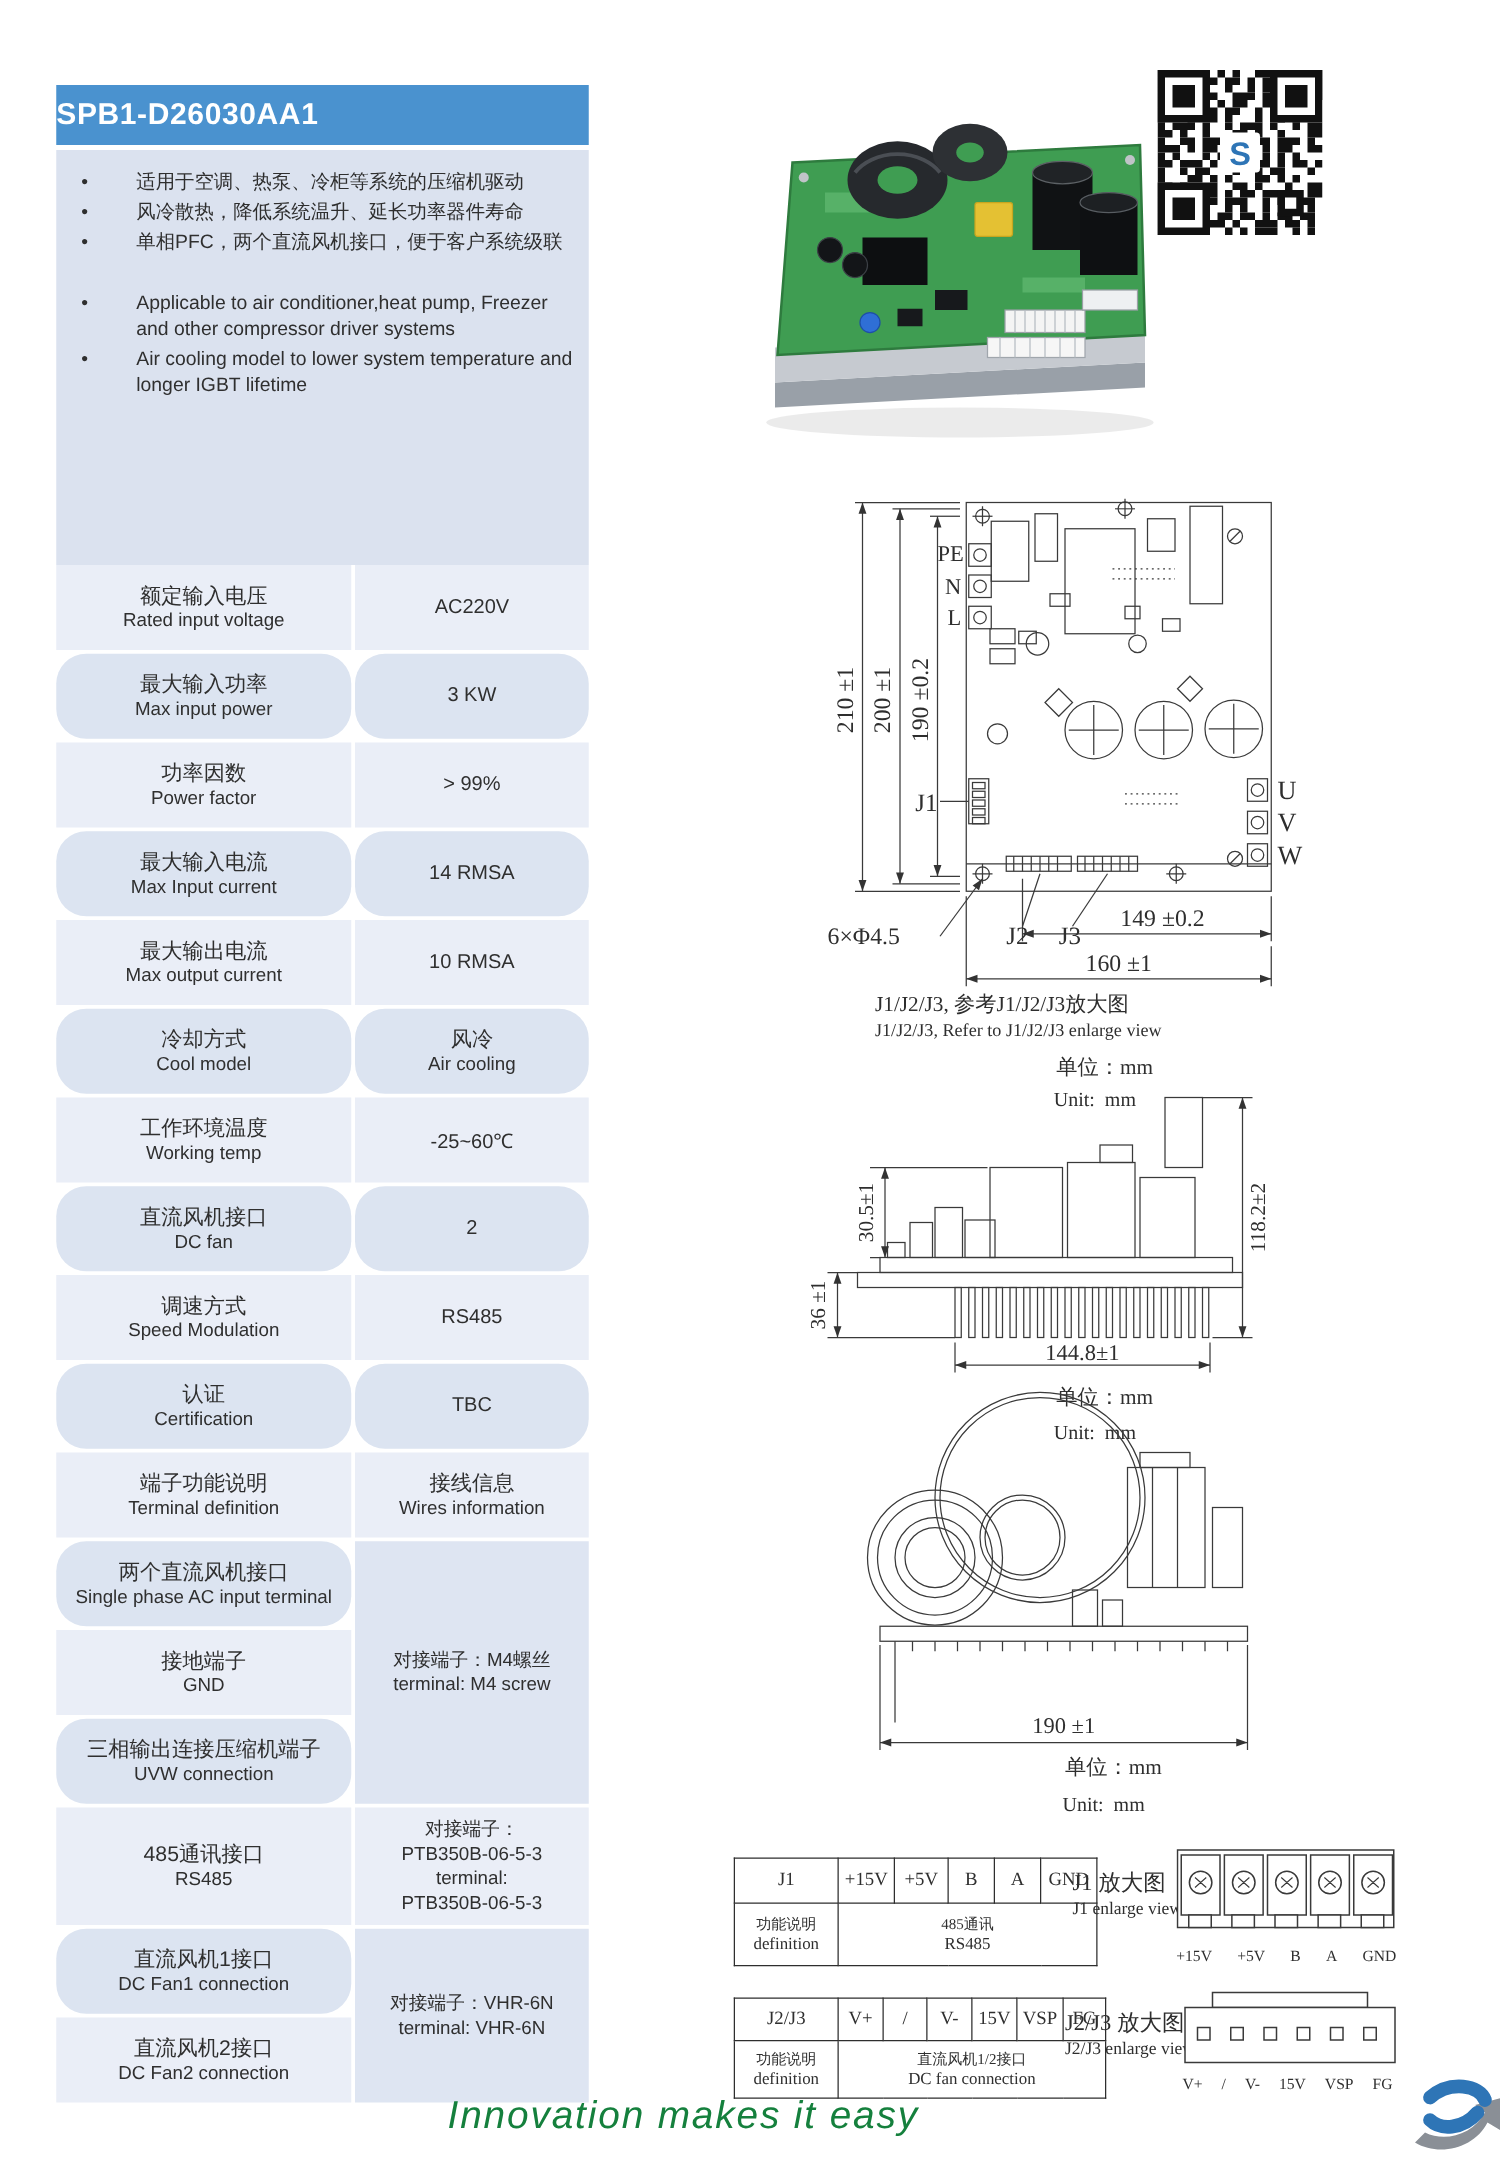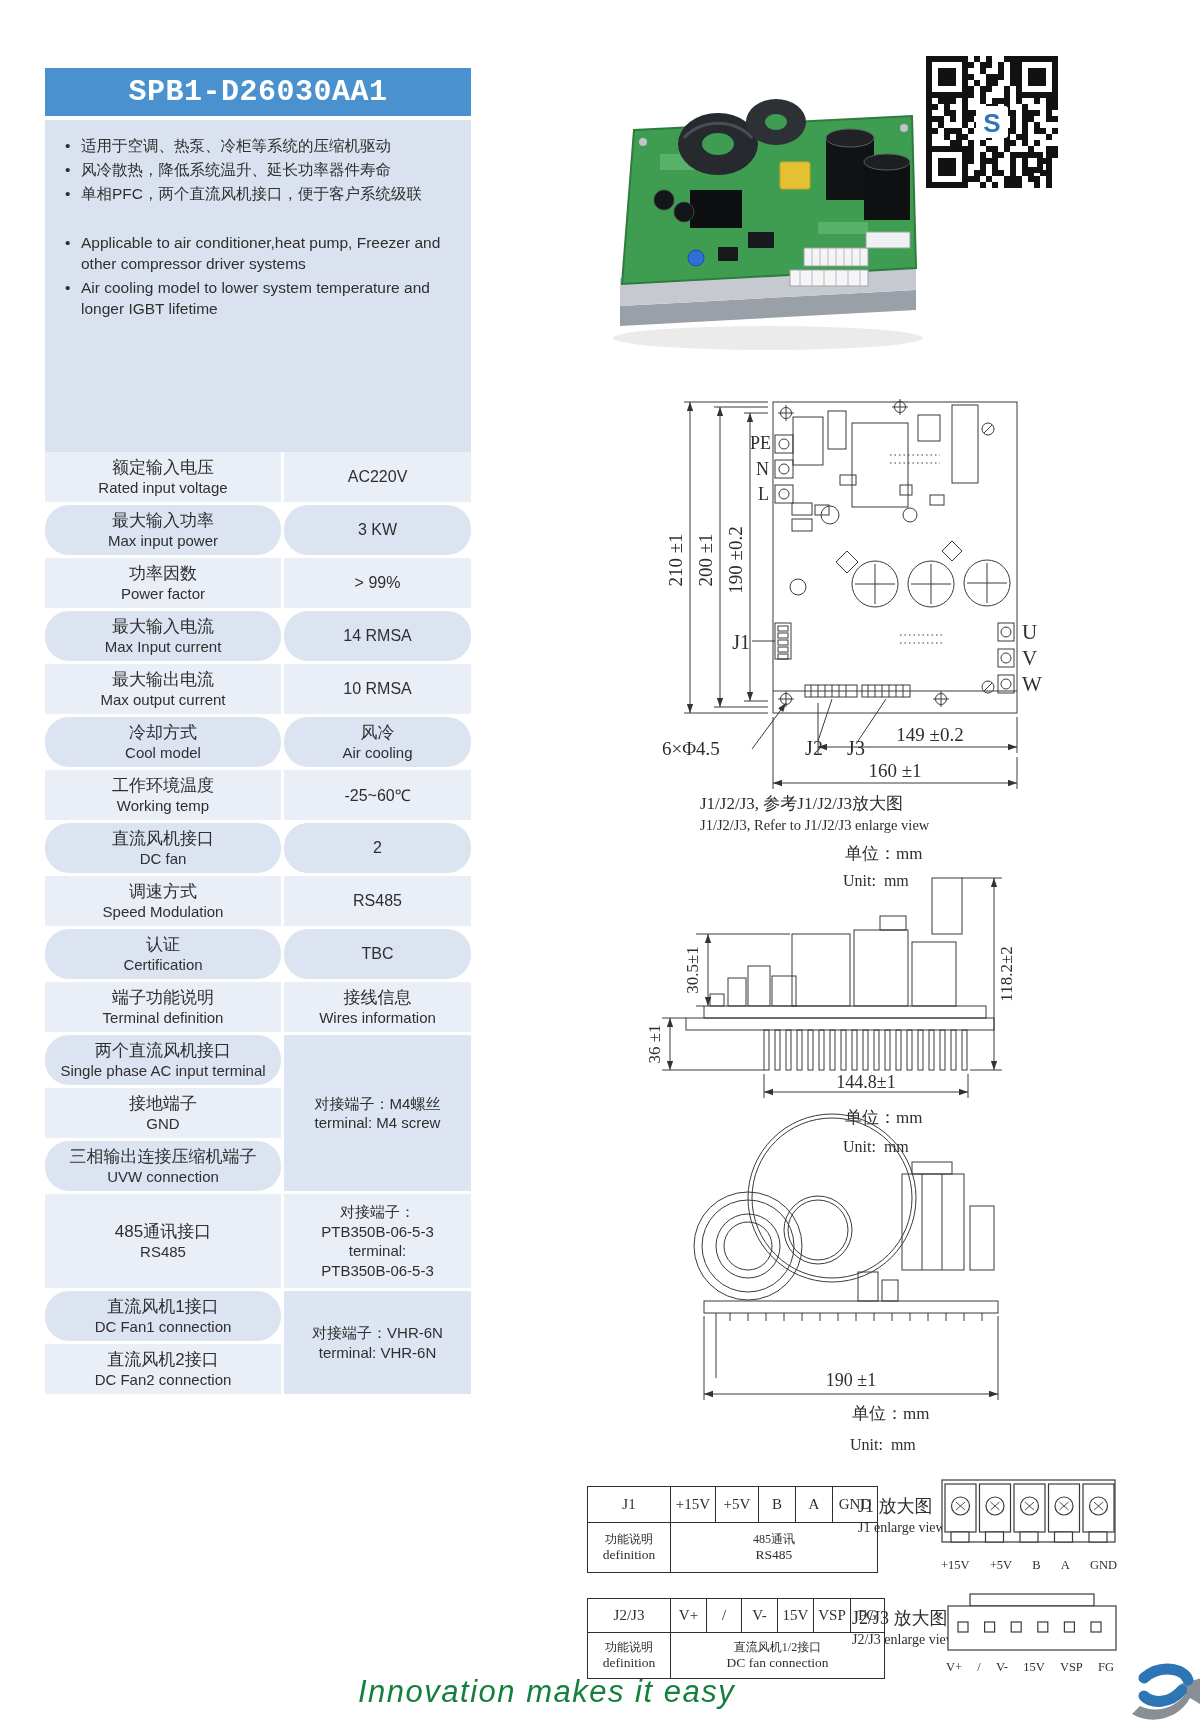--- a/index.html
+++ b/index.html
@@ -2,31 +2,31 @@
 <html><head>
 <meta charset="utf-8">
 <style>
   html,body{margin:0;padding:0;background:#fff;}
   .page{position:relative;width:1200px;height:1733px;background:#ffffff;overflow:hidden;
         font-family:"Liberation Sans", sans-serif;color:#2f2f2f;}
   .abs{position:absolute;}
 
   
   .model-header{left:45px;top:68px;width:426px;height:48px;background:#4a92cf;color:#fff;
-    font-weight:bold;font-size:30px;text-align:center;line-height:48px;letter-spacing:.5px;font-family:Liberation Mono, monospace;}
+    font-weight:bold;font-size:24px;line-height:48px;letter-spacing:.5px;}
   .features{left:45px;top:120px;width:426px;height:332px;background:#dbe2ef;box-sizing:border-box;
     padding:16px 10px 0 0;}
   .features ul{list-style:none;margin:0;padding:0;}
-  .features li{position:relative;padding-left:36px;font-size:15.5px;line-height:1.34;margin-bottom:3px;}
+  .features li{position:relative;padding-left:64px;font-size:15.5px;line-height:1.34;margin-bottom:3px;}
   .features li::before{content:"\2022";position:absolute;left:20px;top:0;}
   .features .gap{height:26px;}
 
   table.spec{position:absolute;left:42px;top:449px;width:432px;border-collapse:separate;
     border-spacing:3px;table-layout:fixed;}
-  table.spec tr{height:50px;}
+  table.spec tr{height:68px;}
   table.spec tr.tall{height:94px;}
   table.spec td{text-align:center;vertical-align:middle;padding:1px 4px;}
   td.L{background:#eaeef7;} td.D{background:#dce4f1;border-radius:24px;} td.M{background:#dee5f2;}
   .zh{font-size:17px;line-height:1.25;} .en{font-size:15px;line-height:1.2;margin-top:1px;}
   .val{font-size:16px;} .vs{font-size:15px;line-height:1.3;}
 
   
   svg text.cad{font-family:"Liberation Serif", serif;fill:#2e2e2e;}
   .cadnote{font-family:"Liberation Serif", serif;color:#2e2e2e;}
 

